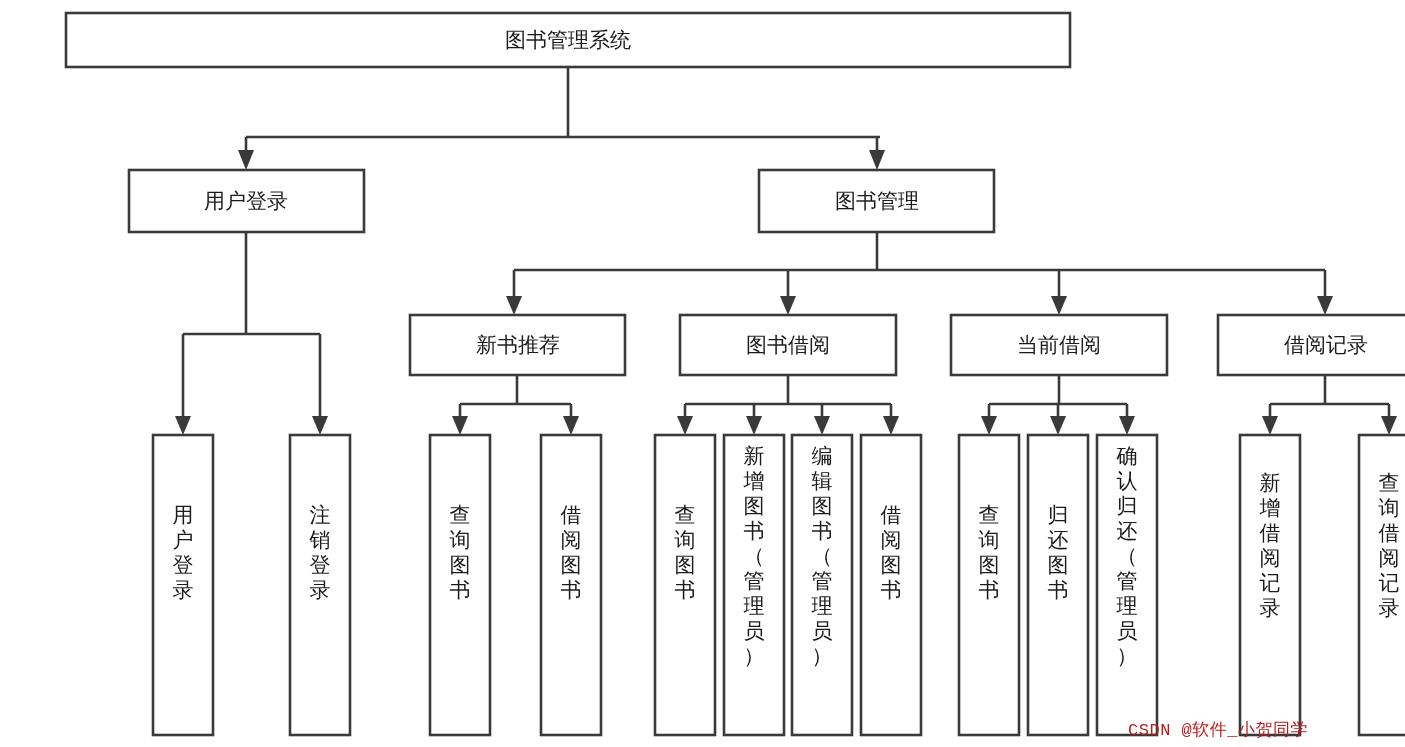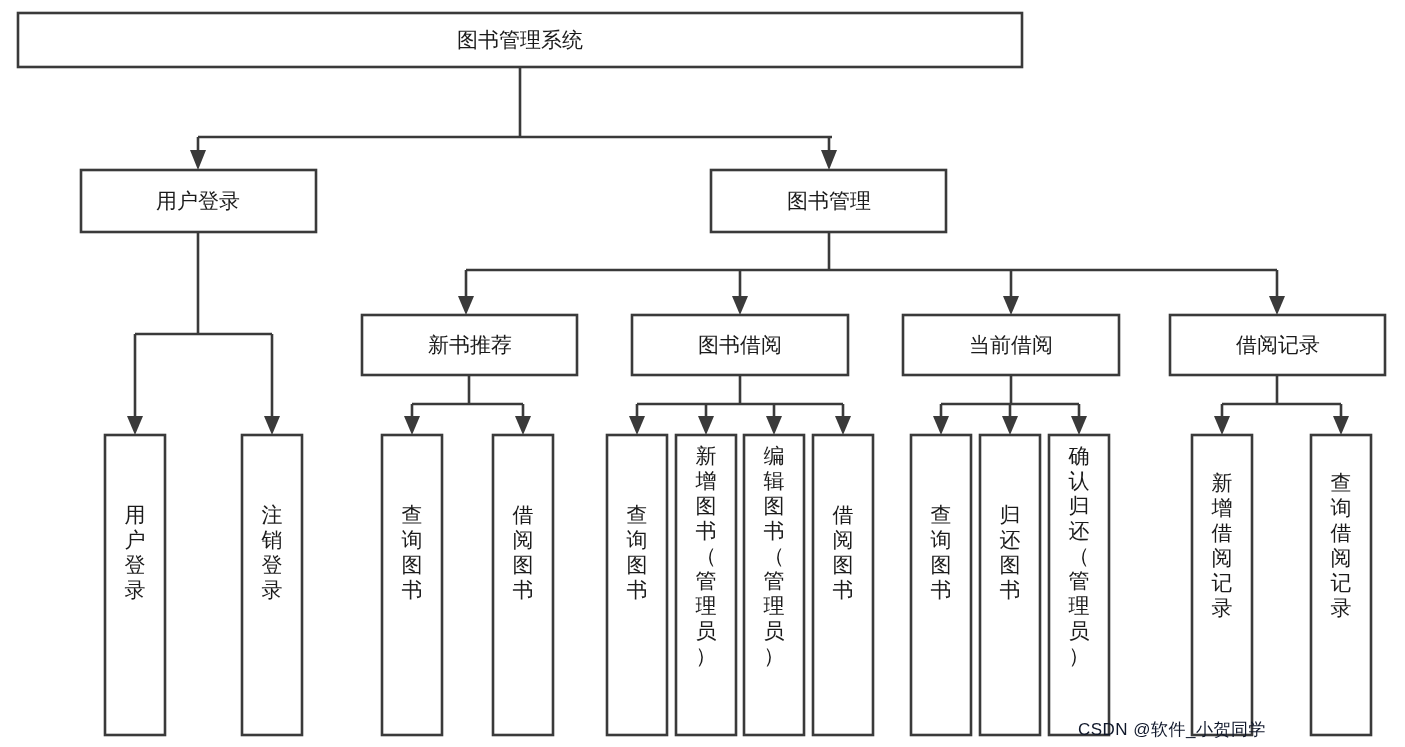--- a/index.html
+++ b/index.html
@@ -11,20 +11,21 @@
     width: 1405px;
     height: 747px;
     font-family: "Liberation Sans", "DejaVu Sans", sans-serif;
     overflow: hidden;
     position: relative;
   }
   #diagram-root {
     position: relative;
     width: 1280px;
     height: 747px;
+    margin-left: 48px;
   }
   svg.diagram-svg {
     position: absolute;
     top: 0;
     left: 0;
     width: 1405px;
     height: 747px;
     display: block;
   }
   .node-box {
@@ -50,25 +51,25 @@
     dominant-baseline: middle;
   }
   .node-label-v {
     font-family: "Liberation Sans", "DejaVu Sans", sans-serif;
     font-size: 21px;
     fill: #1b1b1b;
     text-anchor: middle;
   }
   .watermark {
     position: absolute;
-    right: 14px;
+    right: 20px;
     bottom: 6px;
-    font-family: Liberation Sans, sans-serif;
+    font-family: Liberation Mono, monospace;
     font-size: 17px;
-    color: #0f172a;
+    color: #b91c1c;
     letter-spacing: 0.5px;
     white-space: nowrap;
     pointer-events: none;
   }
 </style>
 </head>
 <body>
 
 <div id="diagram-root">
 

